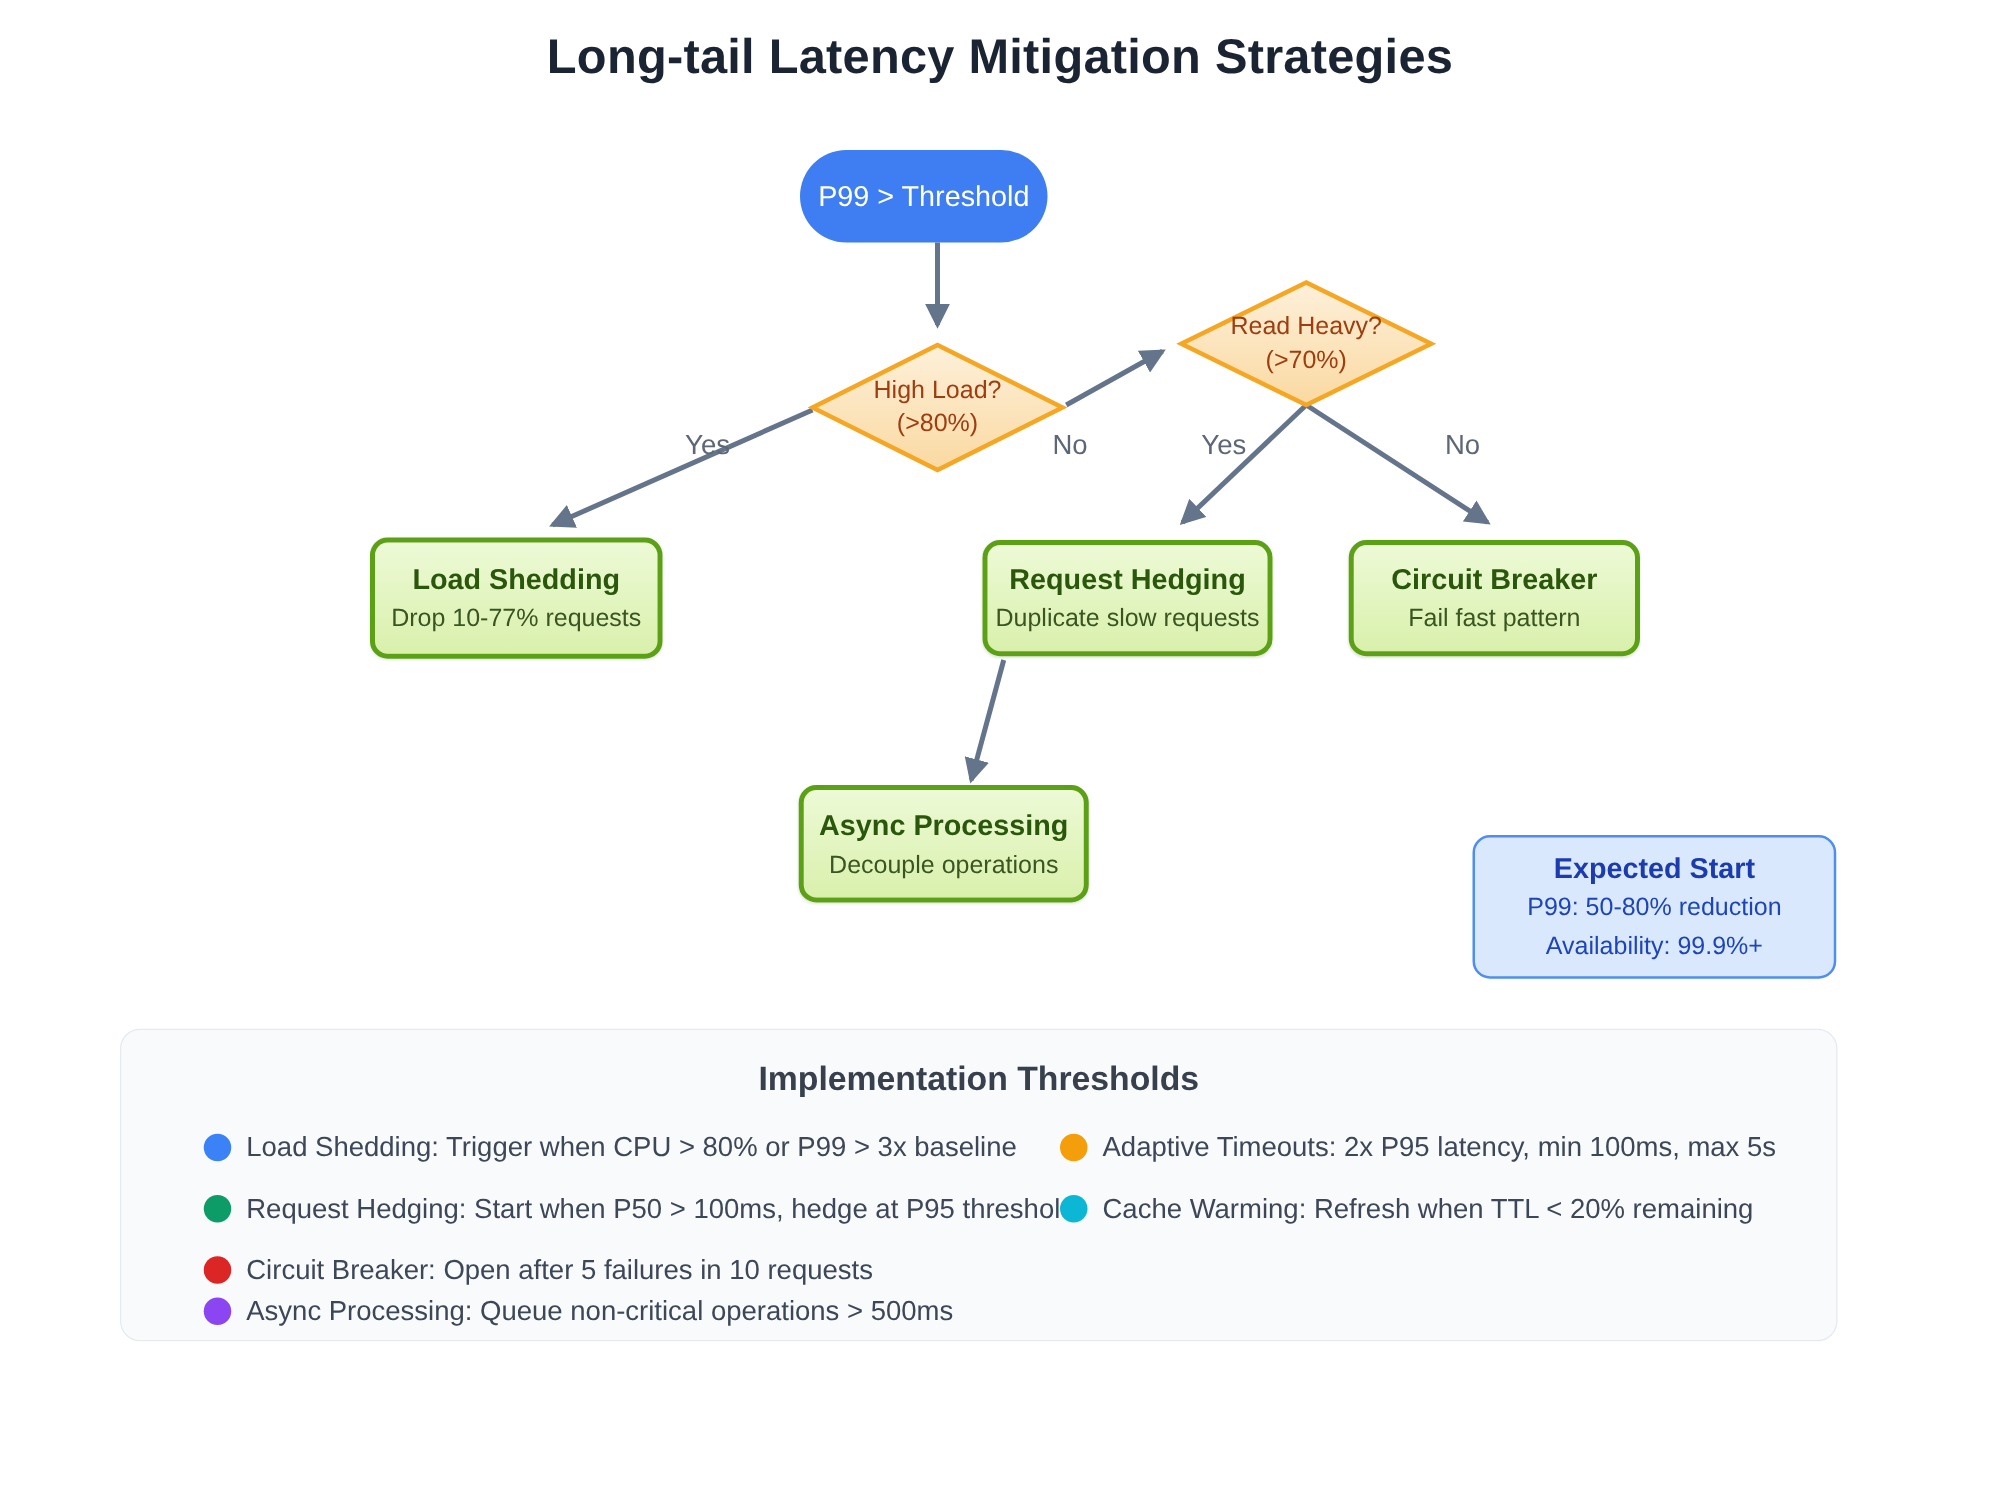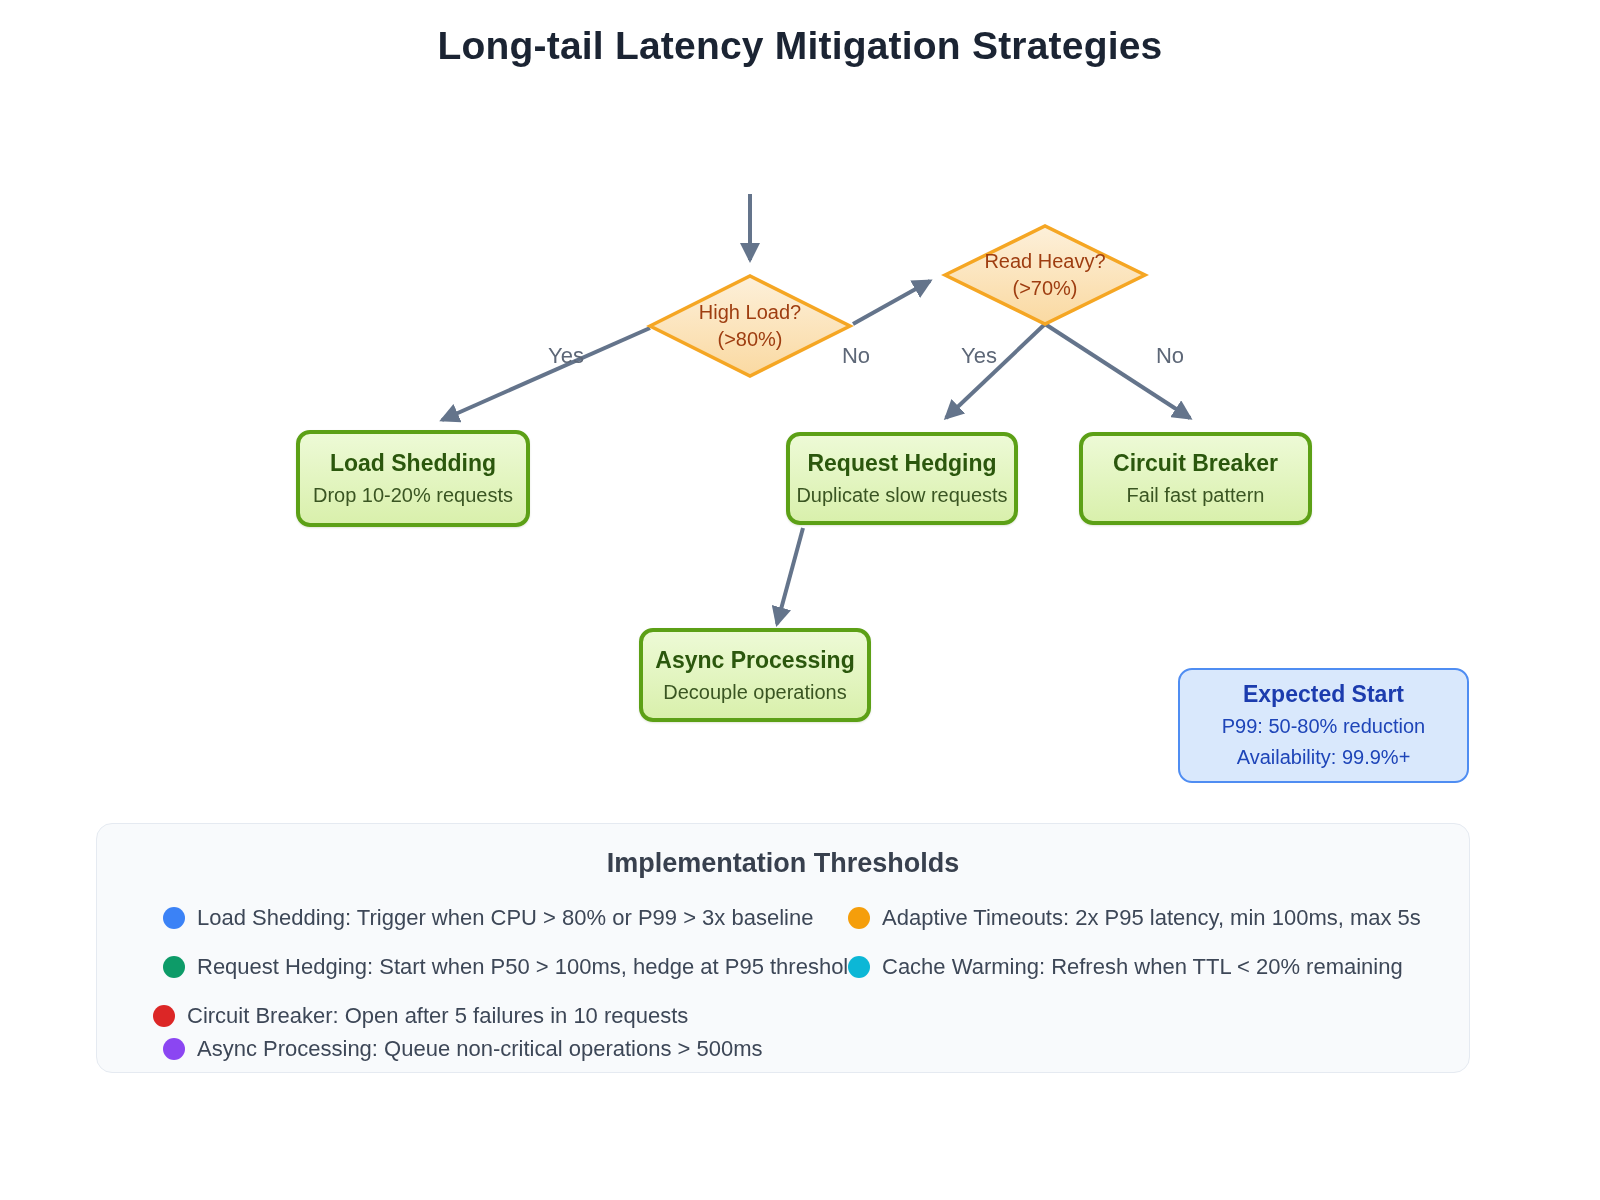--- a/index.html
+++ b/index.html
@@ -67,21 +67,21 @@
     font-size:27px;font-weight:700;color:#38404e;
   }
   .legend-item{
     position:absolute;display:flex;align-items:center;gap:12px;height:26px;white-space:nowrap;
   }
   .legend-dot{width:22px;height:22px;border-radius:50%;flex-shrink:0;}
   .legend-text{font-size:22px;color:#3d4757;}
   
   .li-0{left:66px;top:81px;}
   .li-1{left:66px;top:130px;}
-  .li-2{left:56px;top:179px;}
+  .li-2{left:66px;top:179px;}
   .li-3{left:66px;top:212px;}
   
   .li-4{left:751px;top:81px;}
   .li-5{left:751px;top:130px;}
 </style>
 </head>
 <body>
 
 <div class="stage">
 
@@ -106,39 +106,42 @@
       <path d="M1045,324 L1190,418" marker-end="url(#arrow)"></path>
       <path d="M803,528 L777,624" marker-end="url(#arrow)"></path>
     </g>
 
     <g fill="url(#gradOrange)" stroke="#f5a623" stroke-width="3.5">
       <polygon points="650,326 750,276 850,326 750,376"></polygon>
       <polygon points="945,275 1045,226 1145,275 1045,324"></polygon>
     </g>
   </svg>
 
+  <div class="start-node">
+    <span>P99 &gt; Threshold</span>
+  </div>
 
   <div class="decision-label high-load">
     <span>High Load?</span>
     <span>(&gt;80%)</span>
   </div>
 
   <div class="decision-label read-heavy">
     <span>Read Heavy?</span>
     <span>(&gt;70%)</span>
   </div>
 
   <div class="edge-label" style="left:566px;top:356px;">Yes</div>
   <div class="edge-label" style="left:856px;top:356px;">No</div>
   <div class="edge-label" style="left:979px;top:356px;">Yes</div>
   <div class="edge-label" style="left:1170px;top:356px;">No</div>
 
   <div class="action-box load-shedding">
     <div class="a-title">Load Shedding</div>
-    <div class="a-sub">Drop 10-20% requests</div>
+    <div class="a-sub">Drop 10-77% requests</div>
   </div>
 
   <div class="action-box request-hedging">
     <div class="a-title">Request Hedging</div>
     <div class="a-sub">Duplicate slow requests</div>
   </div>
 
   <div class="action-box circuit-breaker">
     <div class="a-title">Circuit Breaker</div>
     <div class="a-sub">Fail fast pattern</div>

